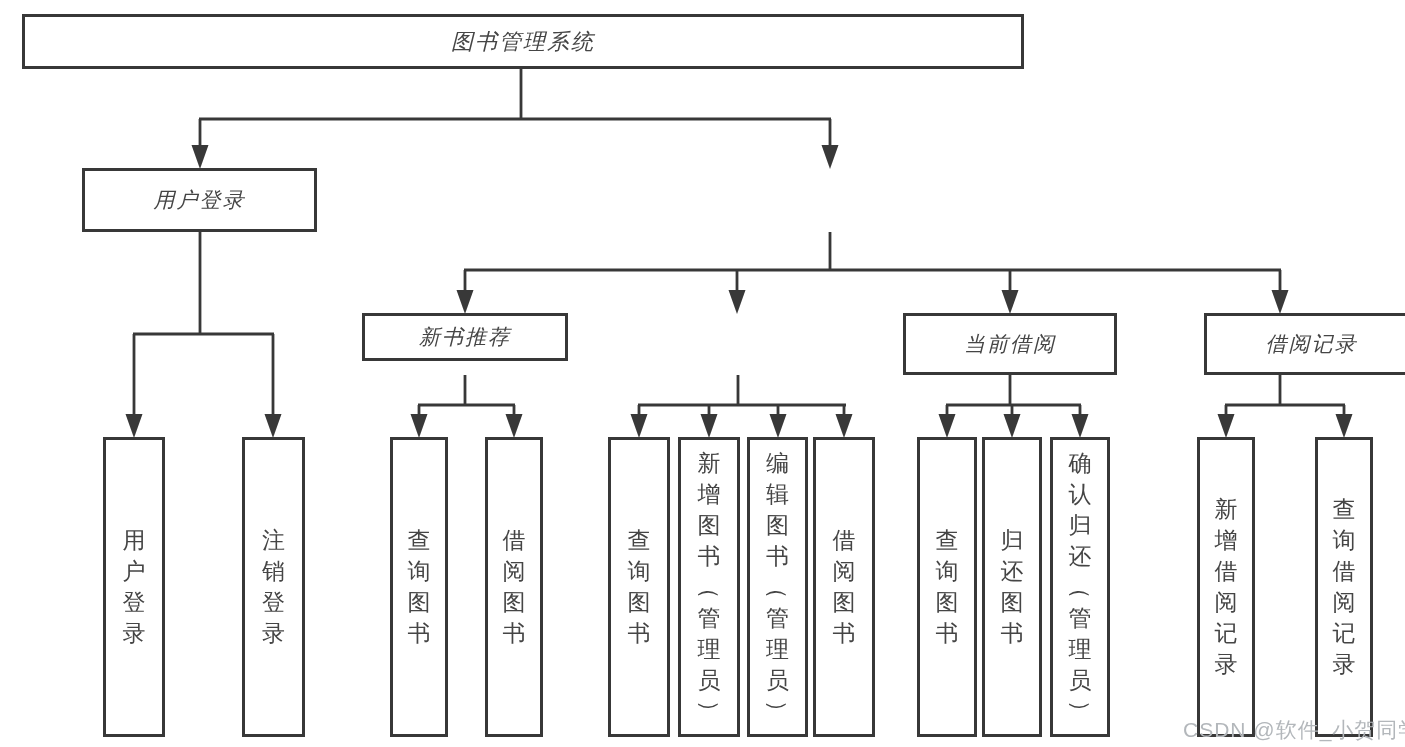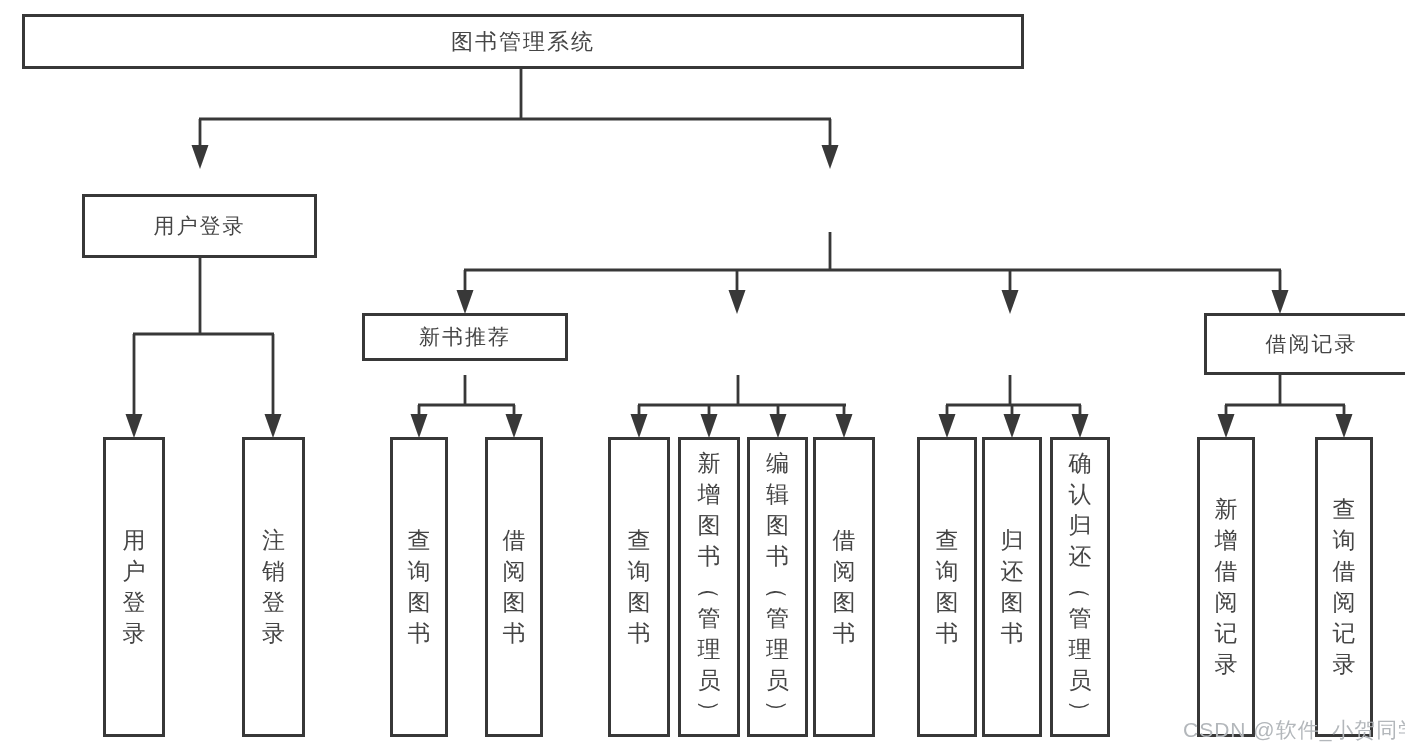--- a/index.html
+++ b/index.html
@@ -8,21 +8,21 @@
     background:var(--background,#fff);
     font-family:"Liberation Sans","DejaVu Sans",sans-serif;
   }
   svg.wires{position:absolute;left:0;top:0;width:1405px;height:747px;}
   svg.wires line{stroke:var(--line,#383838);stroke-width:2.8;}
   svg.wires polygon{fill:var(--line,#383838);}
   .node{
     position:absolute;box-sizing:border-box;
     border:3px solid var(--line,#383838);background:#fff;
     display:flex;align-items:center;justify-content:center;
-    color:var(--text,#454545);font-size:21px;letter-spacing:2px;
+    color:var(--text,#454545);font-size:21px;letter-spacing:2px;font-style:italic;
   }
   .node.root{font-size:22px;}
   .vbox{
     position:absolute;box-sizing:border-box;top:437px;height:300px;
     border:3px solid var(--line,#383838);background:#fff;
   }
   .vlabel{
     display:flex;flex-direction:column;align-items:center;justify-content:center;
     width:100%;height:100%;font-size:23px;color:var(--text,#454545);
   }
@@ -88,23 +88,24 @@
       <polygon points="844,438 835.5,414 852.5,414"></polygon>
       <polygon points="947,438 938.5,414 955.5,414"></polygon>
       <polygon points="1012,438 1003.5,414 1020.5,414"></polygon>
       <polygon points="1080,438 1071.5,414 1088.5,414"></polygon>
       <polygon points="1226,438 1217.5,414 1234.5,414"></polygon>
       <polygon points="1344,438 1335.5,414 1352.5,414"></polygon>
     </svg>
 
   <div class="node root" style="left:22px;top:14px;width:1002px;height:55px;">图书管理系统</div>
 
-  <div class="node" style="left:82px;top:168px;width:235px;height:64px;margin-top:26px;">用户登录</div>
+  <div class="node" style="left:82px;top:168px;width:235px;height:64px;">用户登录</div>
 
   <div class="node" style="left:362px;top:313px;width:206px;height:48px;">新书推荐</div>
+  <div class="node" style="left:903px;top:313px;width:214px;height:62px;">当前借阅</div>
   <div class="node" style="left:1172px;top:313px;width:215px;height:62px;margin-left:32px;">借阅记录</div>
 
   <div class="vbox" style="left:103px;width:62px;">
     <div class="vlabel">
         <span>用</span>
         <span>户</span>
         <span>登</span>
         <span>录</span>
       </div>
   </div>

